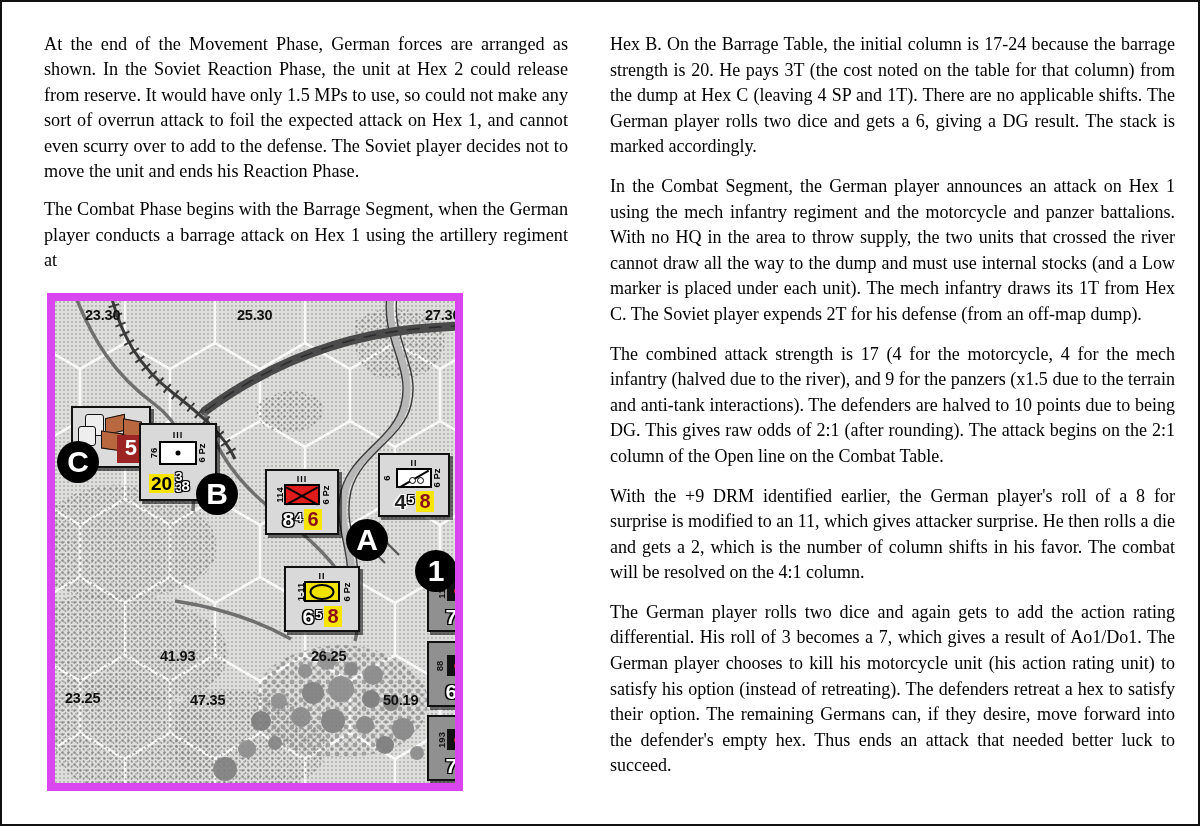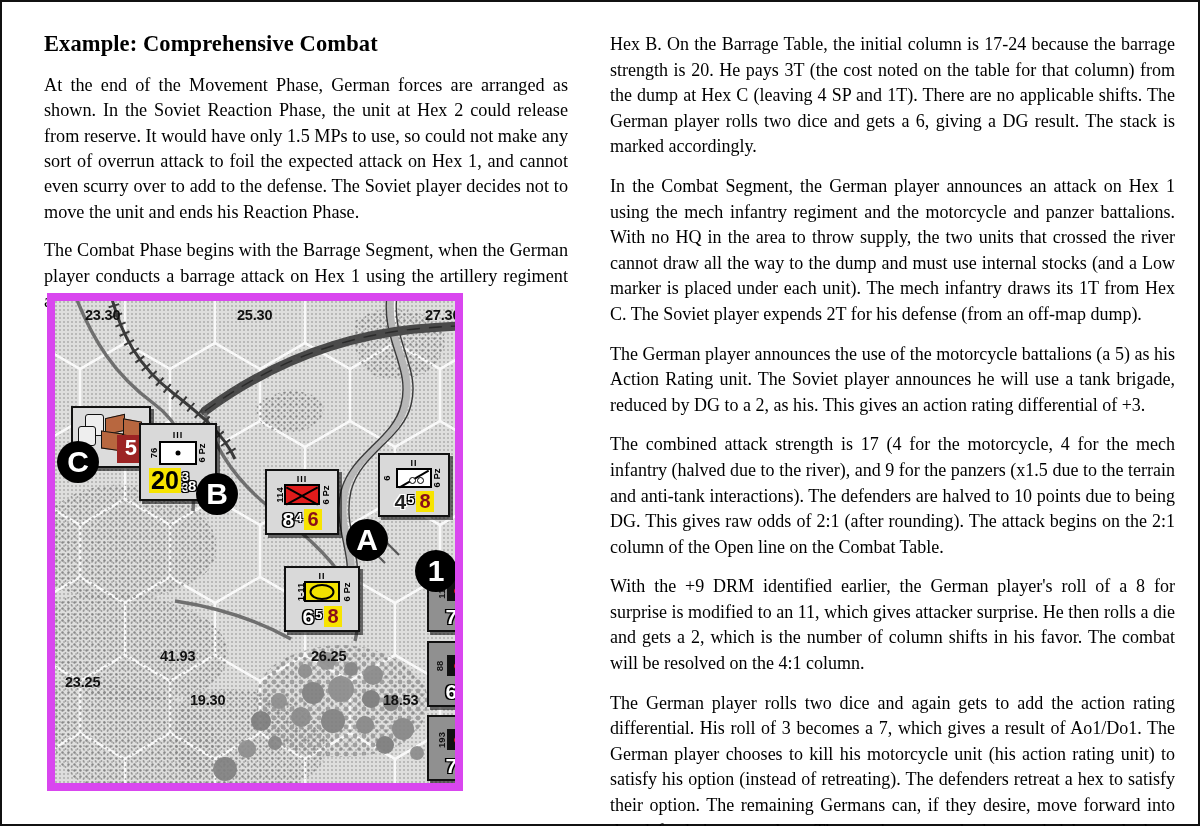--- a/index.html
+++ b/index.html
@@ -218,21 +218,21 @@
     margin: 0 0 6px 1px;
   }
   .n-mv {
     font-size: 20px; font-weight: bold;
     color: #8a0f1a;
     background: #f7e400;
     padding: 0 3px 1px 3px;
     margin-left: 2px;
   }
   .n-bar {
-    font-size: 25px; font-weight: bold;
+    font-size: 19px; font-weight: bold;
     color: #000;
     background: #f7e400;
     padding: 0 2px;
     margin-top: 18px;
   }
   .n-plain {
     font-size: 15px; font-weight: bold; color: #fff;
     text-shadow: -1.2px -1.2px 0 #000, 1.2px -1.2px 0 #000, -1.2px 1.2px 0 #000, 1.2px 1.2px 0 #000;
   }
 
@@ -299,29 +299,27 @@
     z-index: 29;
     box-shadow: 3px 3px 0 rgba(0,0,0,0.5);
   }
 </style>
 </head>
 <body>
 
 <div class="page">
 
   <div class="col col-left">
-    <h1 class="title">Example: Comprehensive Combat</h1>
     <p class="body">At the end of the Movement Phase, German forces are arranged as shown. In the Soviet Reaction Phase, the unit at Hex 2 could release from reserve. It would have only 1.5 MPs to use, so could not make any sort of overrun attack to foil the expected attack on Hex 1, and cannot even scurry over to add to the defense. The Soviet player decides not to move the unit and ends his Reaction Phase.</p>
     <p class="body">The Combat Phase begins with the Barrage Segment, when the German player conducts a barrage attack on Hex 1 using the artillery regiment at</p>
   </div>
 
   <div class="col col-right">
     <p class="body">Hex B. On the Barrage Table, the initial column is 17-24 because the barrage strength is 20. He pays 3T (the cost noted on the table for that column) from the dump at Hex C (leaving 4 SP and 1T). There are no applicable shifts. The German player rolls two dice and gets a 6, giving a DG result. The stack is marked accordingly.</p>
     <p class="body">In the Combat Segment, the German player announces an attack on Hex 1 using the mech infantry regiment and the motorcycle and panzer battalions. With no HQ in the area to throw supply, the two units that crossed the river cannot draw all the way to the dump and must use internal stocks (and a Low marker is placed under each unit). The mech infantry draws its 1T from Hex C. The Soviet player expends 2T for his defense (from an off-map dump).</p>
-    <p class="body">The German player announces the use of the motorcycle battalions (a 5) as his Action Rating unit. The Soviet player announces he will use a tank brigade, reduced by DG to a 2, as his. This gives an action rating differential of +3.</p>
     <p class="body">The combined attack strength is 17 (4 for the motorcycle, 4 for the mech infantry (halved due to the river), and 9 for the panzers (x1.5 due to the terrain and anti-tank interactions). The defenders are halved to 10 points due to being DG. This gives raw odds of 2:1 (after rounding). The attack begins on the 2:1 column of the Open line on the Combat Table.</p>
     <p class="body">With the +9 DRM identified earlier, the German player's roll of a 8 for surprise is modified to an 11, which gives attacker surprise. He then rolls a die and gets a 2, which is the number of column shifts in his favor. The combat will be resolved on the 4:1 column.</p>
     <p class="body">The German player rolls two dice and again gets to add the action rating differential. His roll of 3 becomes a 7, which gives a result of Ao1/Do1. The German player chooses to kill his motorcycle unit (his action rating unit) to satisfy his option (instead of retreating). The defenders retreat a hex to satisfy their option. The remaining Germans can, if they desire, move forward into the defender's empty hex. Thus ends an attack that needed better luck to succeed.</p>
   </div>
 
   <div class="map">
     <div class="map-bg"></div>
 
     <div class="hexlayer">
       <svg width="512" height="498" viewBox="0 0 512 498" xmlns="http://www.w3.org/2000/svg">
@@ -461,25 +459,25 @@
           <path d="M 466 420 L 506 392"></path>
         </g>
       </svg>
     </div>
 
     <div class="coord" style="left:30px;  top:6px;">23.30</div>
     <div class="coord" style="left:182px; top:6px;">25.30</div>
     <div class="coord" style="left:330px; top:6px;margin-left:40px;">27.30</div>
     <div class="coord" style="left:470px; top:6px;">20.4</div>
 
-    <div class="coord" style="left:10px;  top:373px;">23.25</div>
+    <div class="coord" style="left:10px;  top:389px;">23.25</div>
     <div class="coord" style="left:105px; top:347px;">41.93</div>
-    <div class="coord" style="left:135px; top:391px;">19.30</div>
+    <div class="coord" style="left:135px; top:391px;">47.35</div>
     <div class="coord" style="left:256px; top:347px;">26.25</div>
-    <div class="coord" style="left:328px; top:391px;">18.53</div>
+    <div class="coord" style="left:328px; top:391px;">50.19</div>
     <div class="coord" style="left:478px; top:391px;margin-left:23px;">29.2</div>
 
     <div class="dump" style="left:16px; top:105px; width:80px; height:62px;">
       <div class="barrel" style="left:12px; top:6px;  width:17px; height:20px;"></div>
       <div class="barrel" style="left:5px;  top:18px; width:16px; height:18px;"></div>
       <div class="crate" style="left:32px; top:8px;  width:18px; height:15px; transform:skewY(-12deg);"></div>
       <div class="crate" style="left:50px; top:12px; width:17px; height:15px; transform:skewY(10deg);"></div>
       <div class="crate" style="left:28px; top:24px; width:20px; height:16px; transform:skewY(8deg);"></div>
       <div class="dump-badge">5</div>
     </div>

